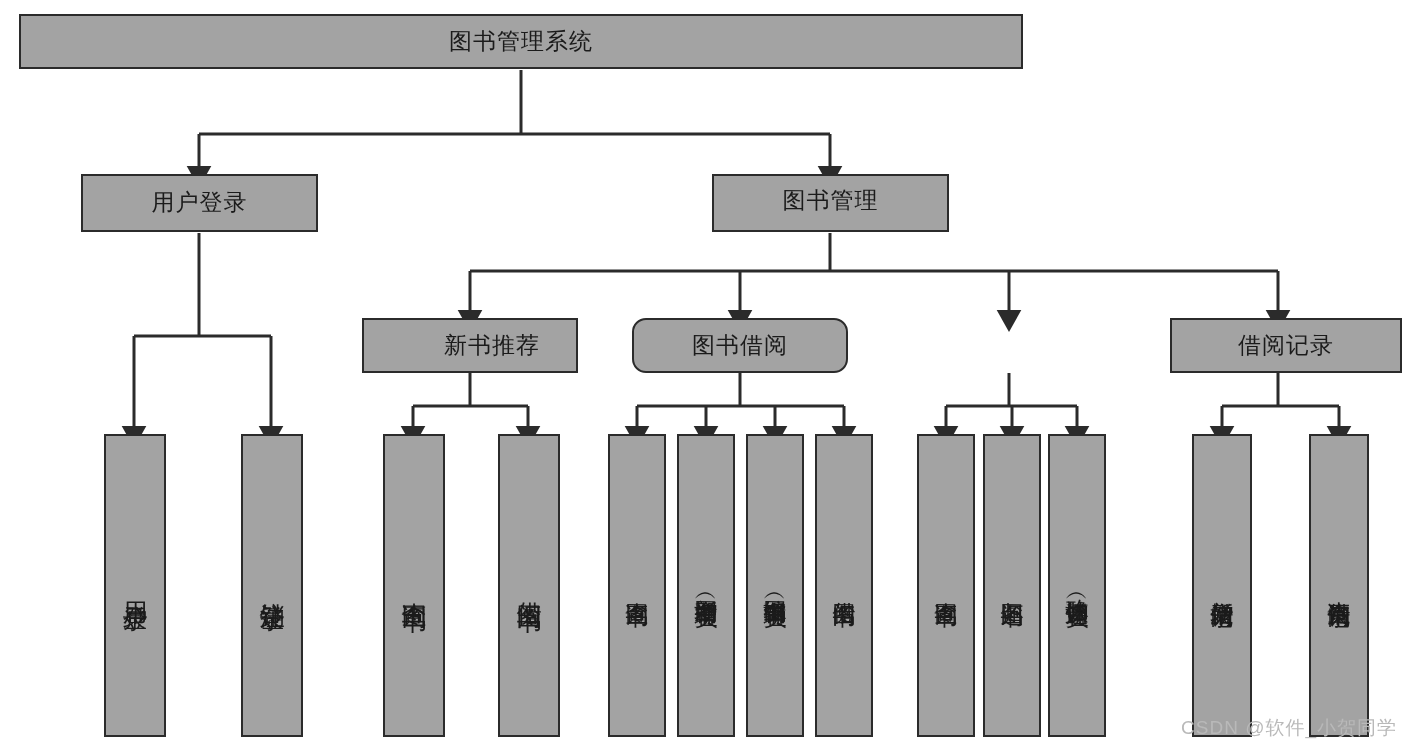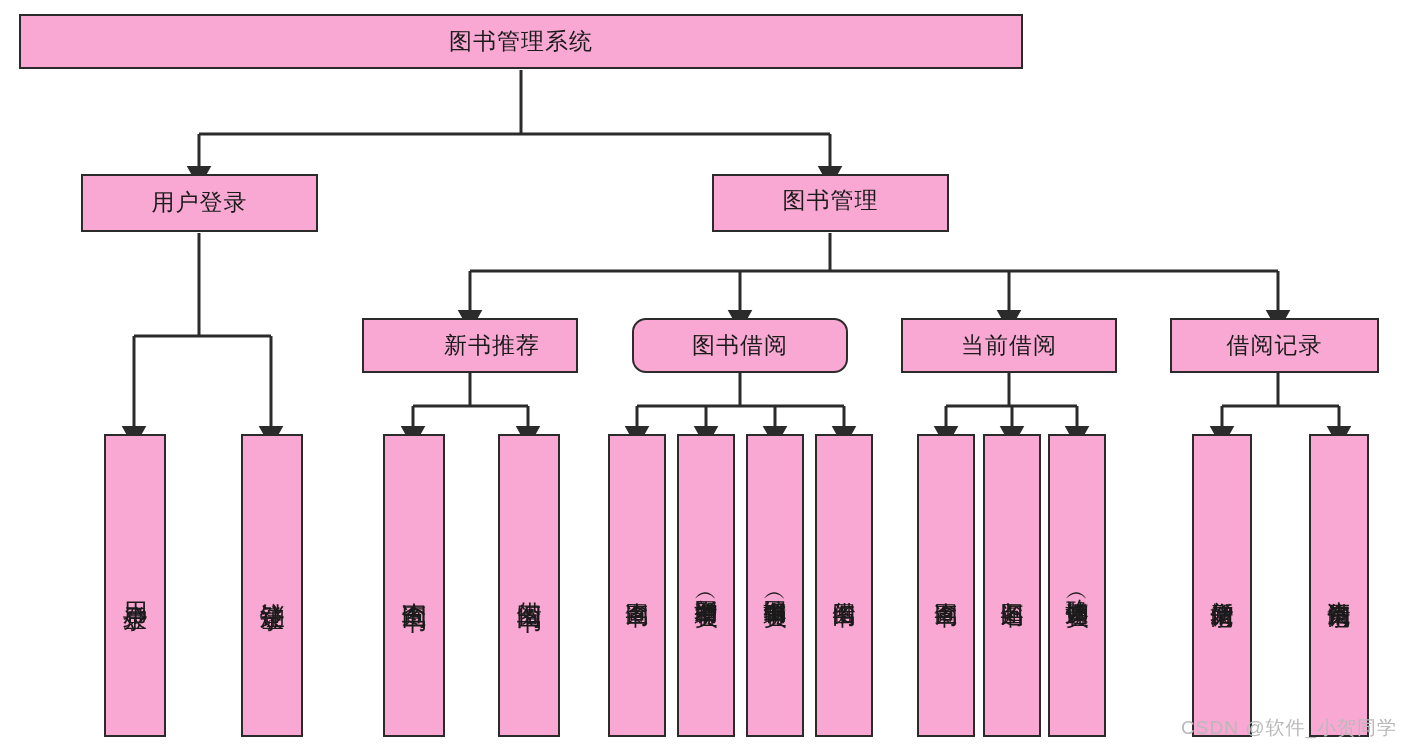--- a/index.html
+++ b/index.html
@@ -21,21 +21,21 @@
     position: absolute;
     left: 0;
     top: 0;
     width: 1405px;
     height: 747px;
   }
   .node {
     position: absolute;
     box-sizing: border-box;
     border: 2.5px solid #2b2b2b;
-    background: #f9a8d4;
+    background: #a3a3a3;
     display: flex;
     align-items: center;
     justify-content: center;
     color: #1b1b1b;
     z-index: 2;
   }
   .node-h {
     font-size: 23px;
     letter-spacing: 1px;
     line-height: 1.2;
@@ -125,22 +125,21 @@
     </g>
   </svg>
 
   <div class="node node-h" style="left:19px; top:14px; width:1004px; height:55px;">图书管理系统</div>
 
   <div class="node node-h" style="left:81px; top:174px; width:237px; height:58px;">用户登录</div>
   <div class="node node-h" style="left:712px; top:174px; width:237px; height:58px;font-family:Liberation Mono, monospace;">图书管理</div>
 
   <div class="node node-h" style="left:362px; top:318px; width:216px; height:55px;padding-left:44px;">新书推荐</div>
   <div class="node node-h" style="left:632px; top:318px; width:216px; height:55px;border-radius:14px;">图书借阅</div>
-  <div class="node node-h" style="left:901px; top:318px; width:216px; height:55px;">当前借阅</div>
-  <div class="node node-h" style="left:1170px; top:318px; width:209px; height:55px;">借阅记录</div>
+  <div class="node node-h" style="left:1170px; top:318px; width:232px; height:55px;">借阅记录</div>
 
   <div class="node node-v" style="left:104px; top:434px; width:62px; height:303px;">用户登录</div>
   <div class="node node-v" style="left:241px; top:434px; width:62px; height:303px;">注销登录</div>
 
   <div class="node node-v" style="left:383px; top:434px; width:62px; height:303px;">查询图书</div>
   <div class="node node-v" style="left:498px; top:434px; width:62px; height:303px;">借阅图书</div>
 
   <div class="node node-v tight" style="left:608px; top:434px; width:58px; height:303px;">查询图书</div>
   <div class="node node-v tight" style="left:677px; top:434px; width:58px; height:303px;">新增图书（管理员）</div>
   <div class="node node-v tight" style="left:746px; top:434px; width:58px; height:303px;">编辑图书（管理员）</div>

